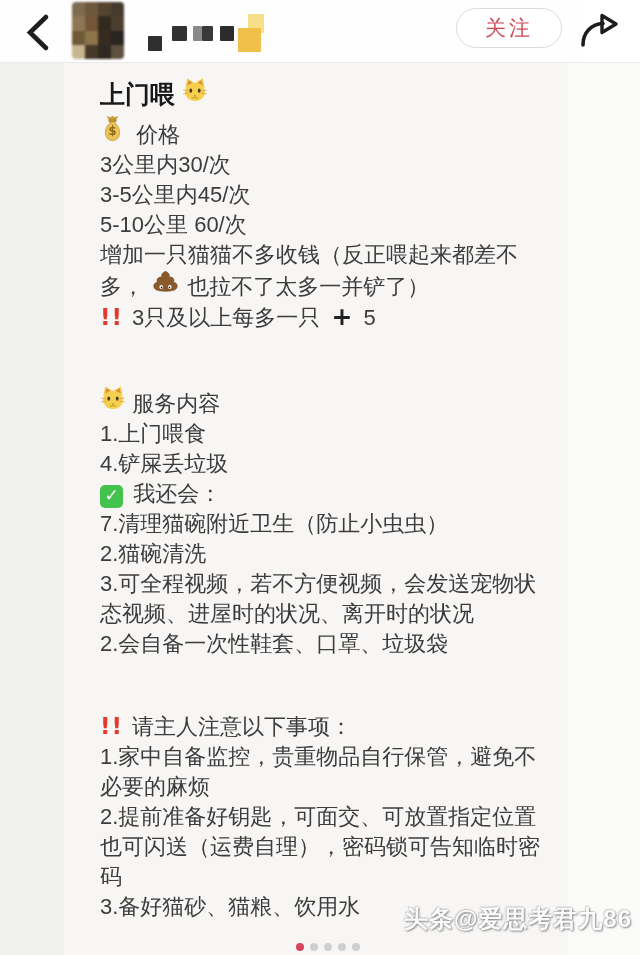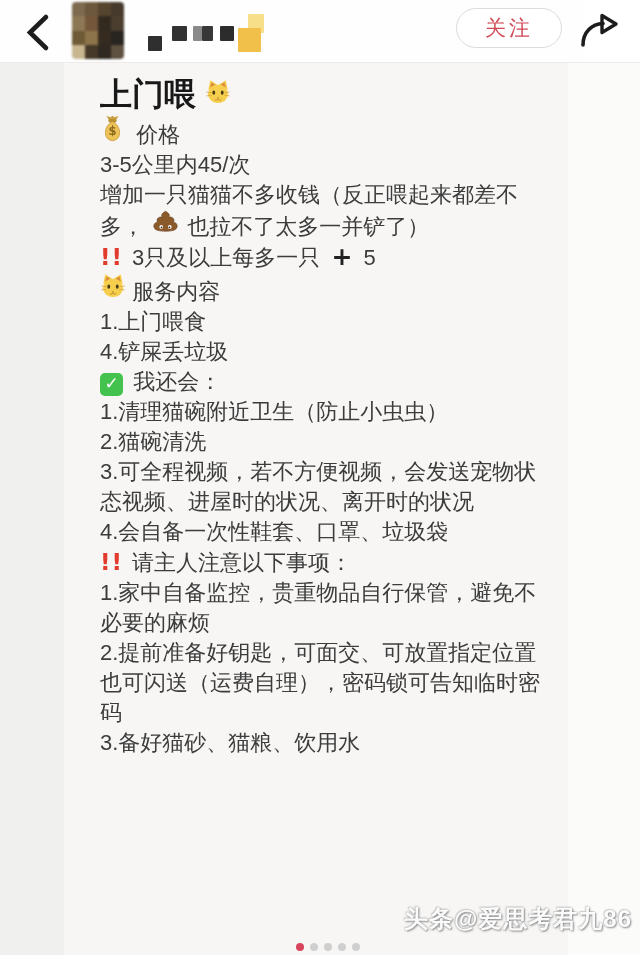--- a/index.html
+++ b/index.html
@@ -21,22 +21,22 @@
           color:var(--follow-red,#cf4a55);cursor:pointer;box-sizing:border-box;}
   .share{position:absolute;left:577px;top:11px;width:44px;height:40px;cursor:pointer;}
 
   
   .photo{position:absolute;left:0;top:62px;width:640px;height:893px;border-top:1px solid #ecebe9;
      background:linear-gradient(90deg,#f0f0ef 0,#f0f0ef 64px,#f7f6f5 64px,#f7f6f5 568px,#fbfbfa 568px,#fbfbfa 100%);}
   .content{position:absolute;left:100px;top:14px;width:458px;color:#3c3c3c;
            font-size:22px;line-height:30px;}
   .line{min-height:30px;}
   .line span{vertical-align:baseline;}
-  .line.title{font-size:32px;line-height:34px;font-weight:700;color:#181818;margin-bottom:4px;}
-  .line.gap{}
+  .line.title{font-size:25px;line-height:34px;font-weight:700;color:#181818;margin-bottom:4px;}
+  .line.gap{margin-top:52px;}
 
   
   .emo{display:inline-block;vertical-align:-5px;line-height:1;}
   .emo svg{display:block;}
   .emo-exclaim{color:var(--exclaim-red,#e23b2e);font-weight:900;font-size:23px;
                letter-spacing:1px;margin-right:3px;font-family:"DejaVu Sans",sans-serif;}
   .emo-check{display:inline-flex;width:23px;height:23px;background:var(--check-green,#43c24d);
              border-radius:5px;color:#fff;font-size:17px;font-weight:700;align-items:center;
              justify-content:center;vertical-align:-4px;margin-right:4px;}
   .emo-plus{font-weight:900;font-size:25px;color:#222;margin:0 5px;
@@ -114,21 +114,23 @@
   </svg></span>
 </div>
       <div class="line">
   <span class="emo" style="margin-right:5px"><svg width="25" height="27" viewBox="0 0 36 40">
     <path d="M12.5 7 L9 1.5 L15 3.5 L18 1 L21 3.5 L27 1.5 L23.5 7 Z" fill="#caa03c"></path>
     <rect x="12" y="6" width="12" height="5" rx="2" fill="#b8902f"></rect>
     <path d="M18 10 C5 15 3 37 18 38 C33 37 31 15 18 10 Z" fill="#ecc158" stroke="#c89a36" stroke-width="1.2"></path>
     <text x="18" y="30" font-size="17" font-weight="bold" fill="#8a6a1c" text-anchor="middle" font-family="DejaVu Sans,sans-serif">$</text>
   </svg></span>
 <span>价格</span></div>
+      <div class="line"><span>3公里内30/次</span></div>
       <div class="line"><span>3-5公里内45/次</span></div>
+      <div class="line"><span>5-10公里 60/次</span></div>
       <div class="line"><span>增加一只猫猫不多收钱（反正喂起来都差不多，</span>
   <span class="emo" style="margin:0 2px"><svg width="27" height="24" viewBox="0 0 38 32">
     <path d="M19 1 c5 2.5 6.5 5.5 4.5 8 c6 -.5 9 3.5 6.5 7 c5.5 1 7 6.5 3.5 10 c-4 4 -25 4 -29 0 c-3.5 -3.5 -2 -9 3.5 -10 c-2.5 -3.5 .5 -7.5 6.5 -7 c-2 -2.5 -.5 -5.5 4.5 -8 z" fill="#8a5a2b" stroke="#6c4320" stroke-width="1"></path>
     <ellipse cx="13" cy="23" rx="2.6" ry="2.8" fill="#fff"></ellipse>
     <ellipse cx="25" cy="23" rx="2.6" ry="2.8" fill="#fff"></ellipse>
     <circle cx="13.4" cy="23.6" r="1.2" fill="#3a2510"></circle>
     <circle cx="24.6" cy="23.6" r="1.2" fill="#3a2510"></circle>
   </svg></span>
 <span>也拉不了太多一并铲了）</span></div>
       <div class="line">
@@ -148,24 +150,24 @@
     <path d="M18 28 h4 l-2 2.6 z" fill="#c18a2f"></path>
     <path d="M20 30.5 c-1 2.5 -4 2.5 -5 1 M20 30.5 c1 2.5 4 2.5 5 1" stroke="#b3802a" stroke-width="1.3" fill="none"></path>
     <path d="M2 20 l8 1 M2 26 l8 -1 M38 20 l-8 1 M38 26 l-8 -1" stroke="#d9a43c" stroke-width="1.2"></path>
   </svg></span>
 <span>服务内容</span></div>
       <div class="line"><span>1.上门喂食</span></div>
       <div class="line"><span>4.铲屎丢垃圾</span></div>
       <div class="line">
   <span class="emo-check">✓</span>
 <span>我还会：</span></div>
-      <div class="line"><span>1.清理猫碗附近卫生（防止小虫虫）</span></div>
+      <div class="line"><span>7.清理猫碗附近卫生（防止小虫虫）</span></div>
       <div class="line"><span>2.猫碗清洗</span></div>
       <div class="line"><span>3.可全程视频，若不方便视频，会发送宠物状态视频、进屋时的状况、离开时的状况</span></div>
-      <div class="line"><span>4.会自备一次性鞋套、口罩、垃圾袋</span></div>
+      <div class="line"><span>2.会自备一次性鞋套、口罩、垃圾袋</span></div>
       <div class="line gap">
   <span class="emo-exclaim">!!</span>
 <span>请主人注意以下事项：</span></div>
       <div class="line"><span>1.家中自备监控，贵重物品自行保管，避免不必要的麻烦</span></div>
       <div class="line"><span>2.提前准备好钥匙，可面交、可放置指定位置也可闪送（运费自理），密码锁可告知临时密码</span></div>
       <div class="line"><span>3.备好猫砂、猫粮、饮用水</span></div>
     </div>
   <div class="dots">
       <span class="dot active"></span>
       <span class="dot"></span>

